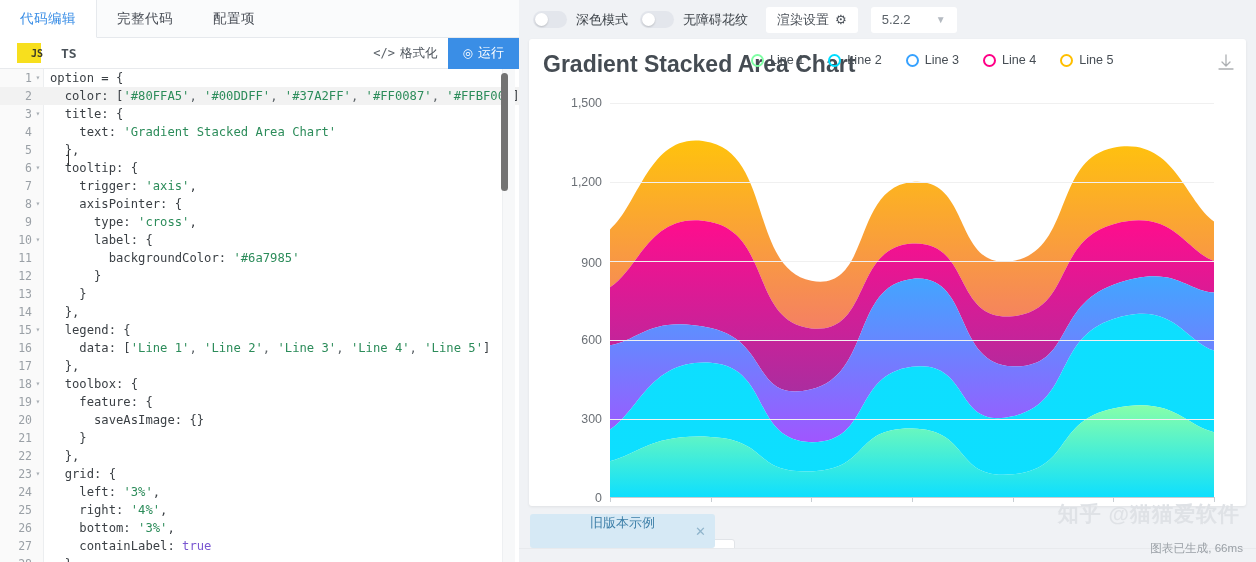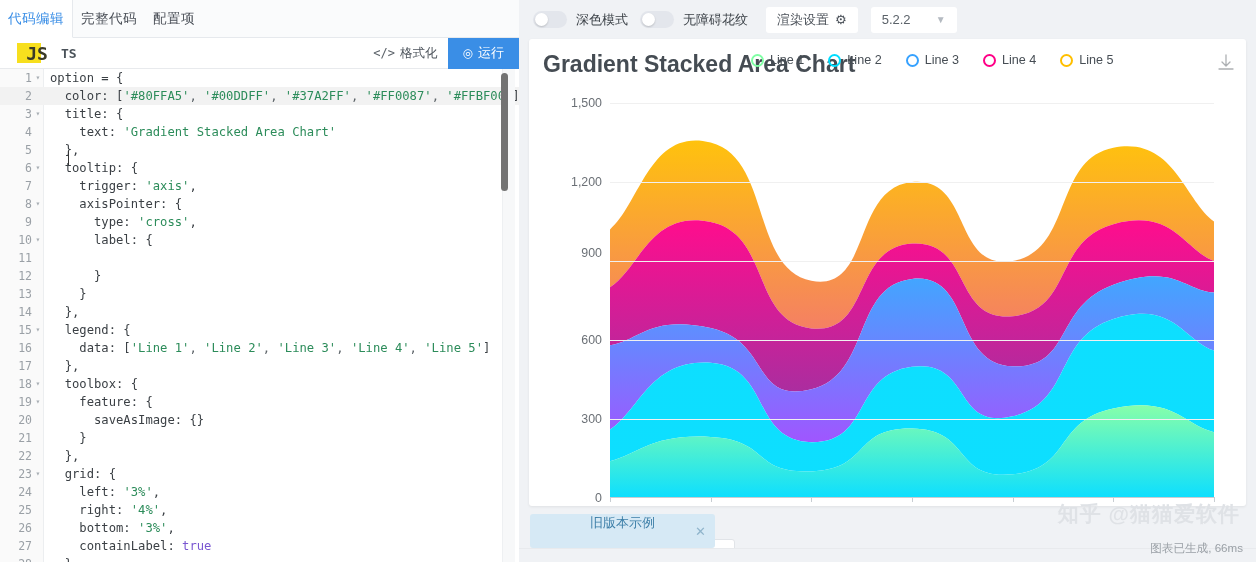--- a/index.html
+++ b/index.html
@@ -16,35 +16,35 @@
     position: absolute; left: 0; top: 0; width: 519px; height: 562px;
     background: #fff; border-right: 1px solid #e3e6ea;
   }
   #editor-tabs {
     position: absolute; left: 0; top: 0; width: 519px; height: 38px;
     background: #fafbfc; border-bottom: 1px solid #e6e9ed;
     display: flex; align-items: stretch;
   }
   .etab {
     display: flex; align-items: center; justify-content: center;
-    padding: 0 8px; font-size: 13.5px; color: #4a4f57; cursor: pointer;
+    padding: 0 20px; font-size: 13.5px; color: #4a4f57; cursor: pointer;
     border-right: 1px solid #e6e9ed; background: #f1f3f5;
     letter-spacing: .5px;
   }
   .etab.active { background: #fff; color: #3a8ee6; border-bottom: 1px solid #fff; margin-bottom: -1px; }
   .etab.plain { background: #fafbfc; border-right: none; }
 
   #editor-toolbar {
     position: absolute; left: 0; top: 38px; width: 519px; height: 31px;
     background: #fff; border-bottom: 1px solid #e8eaed;
     display: flex; align-items: center;
   }
   #js-badge {
     margin-left: 17px; width: 24px; height: 20px; background: #f7df1e;
-    color: #3b3b28; font-weight: bold; font-size: 18px;
+    color: #3b3b28; font-weight: bold; font-size: 10px;
     display: flex; align-items: center; justify-content: center;
     font-family: "DejaVu Sans Mono", monospace; cursor: pointer; padding-left: 16px;
   }
   #ts-badge {
     margin-left: 20px; color: #4a5259; font-weight: bold; font-size: 13px;
     font-family: "DejaVu Sans Mono", monospace; cursor: pointer;
   }
   #toolbar-spacer { flex: 1; }
   #format-btn {
     display: flex; align-items: center; gap: 5px;
@@ -239,21 +239,21 @@
           <div class="code-line"><span class="ln">1</span><span class="fold">▾</span><span class="ctext"><span class="s-key">option = {</span></span></div>
           <div class="code-line hl"><span class="ln">2</span><span class="ctext"><span class="s-key">  color: [</span><span class="s-str">'#80FFA5'</span><span class="s-punc">, </span><span class="s-str">'#00DDFF'</span><span class="s-punc">, </span><span class="s-str">'#37A2FF'</span><span class="s-punc">, </span><span class="s-str">'#FF0087'</span><span class="s-punc">, </span><span class="s-str">'#FFBF00'</span><span class="s-key">],</span></span></div>
           <div class="code-line"><span class="ln">3</span><span class="fold">▾</span><span class="ctext"><span class="s-key">  title: {</span></span></div>
           <div class="code-line"><span class="ln">4</span><span class="ctext"><span class="s-key">    text: </span><span class="s-str">'Gradient Stacked Area Chart'</span></span></div>
           <div class="code-line"><span class="ln">5</span><span class="ctext"><span class="s-key">  },</span></span></div>
           <div class="code-line"><span class="ln">6</span><span class="fold">▾</span><span class="ctext"><span class="s-key">  tooltip: {</span></span></div>
           <div class="code-line"><span class="ln">7</span><span class="ctext"><span class="s-key">    trigger: </span><span class="s-str">'axis'</span><span class="s-key">,</span></span></div>
           <div class="code-line"><span class="ln">8</span><span class="fold">▾</span><span class="ctext"><span class="s-key">    axisPointer: {</span></span></div>
           <div class="code-line"><span class="ln">9</span><span class="ctext"><span class="s-key">      type: </span><span class="s-str">'cross'</span><span class="s-key">,</span></span></div>
           <div class="code-line"><span class="ln">10</span><span class="fold">▾</span><span class="ctext"><span class="s-key">      label: {</span></span></div>
-          <div class="code-line"><span class="ln">11</span></div>
+          <div class="code-line"><span class="ln">11</span><span class="ctext"><span class="s-key">        backgroundColor: </span><span class="s-str">'#6a7985'</span></span></div>
           <div class="code-line"><span class="ln">12</span><span class="ctext"><span class="s-key">      }</span></span></div>
           <div class="code-line"><span class="ln">13</span><span class="ctext"><span class="s-key">    }</span></span></div>
           <div class="code-line"><span class="ln">14</span><span class="ctext"><span class="s-key">  },</span></span></div>
           <div class="code-line"><span class="ln">15</span><span class="fold">▾</span><span class="ctext"><span class="s-key">  legend: {</span></span></div>
           <div class="code-line"><span class="ln">16</span><span class="ctext"><span class="s-key">    data: [</span><span class="s-str">'Line 1'</span><span class="s-punc">, </span><span class="s-str">'Line 2'</span><span class="s-punc">, </span><span class="s-str">'Line 3'</span><span class="s-punc">, </span><span class="s-str">'Line 4'</span><span class="s-punc">, </span><span class="s-str">'Line 5'</span><span class="s-key">]</span></span></div>
           <div class="code-line"><span class="ln">17</span><span class="ctext"><span class="s-key">  },</span></span></div>
           <div class="code-line"><span class="ln">18</span><span class="fold">▾</span><span class="ctext"><span class="s-key">  toolbox: {</span></span></div>
           <div class="code-line"><span class="ln">19</span><span class="fold">▾</span><span class="ctext"><span class="s-key">    feature: {</span></span></div>
           <div class="code-line"><span class="ln">20</span><span class="ctext"><span class="s-key">      saveAsImage: {}</span></span></div>
           <div class="code-line"><span class="ln">21</span><span class="ctext"><span class="s-key">    }</span></span></div>
@@ -367,21 +367,21 @@
               <div class="xtick" style="left: 201.333px; top: 394px;"></div>
               <div class="xtick" style="left: 302px; top: 394px;"></div>
               <div class="xtick" style="left: 402.667px; top: 394px;"></div>
               <div class="xtick" style="left: 503.333px; top: 394px;"></div>
               <div class="xtick" style="left: 604px; top: 394px;"></div>
             </div>
           <div id="ylabels">
               <div class="ylabel" style="top: 395px;">0</div>
               <div class="ylabel" style="top: 316px;">300</div>
               <div class="ylabel" style="top: 237px;">600</div>
-              <div class="ylabel" style="top: 150px;">900</div>
+              <div class="ylabel" style="top: 160px;">900</div>
               <div class="ylabel" style="top: 79px;">1,200</div>
               <div class="ylabel" style="top: 0px;">1,500</div>
             </div>
           <div id="xlabels">
               <div class="xlabel" style="left: 0px;">Mon</div>
               <div class="xlabel" style="left: 100.667px;">Tue</div>
               <div class="xlabel" style="left: 201.333px;">Wed</div>
               <div class="xlabel" style="left: 302px;">Thu</div>
               <div class="xlabel" style="left: 402.667px;">Fri</div>
               <div class="xlabel" style="left: 503.333px;">Sat</div>

